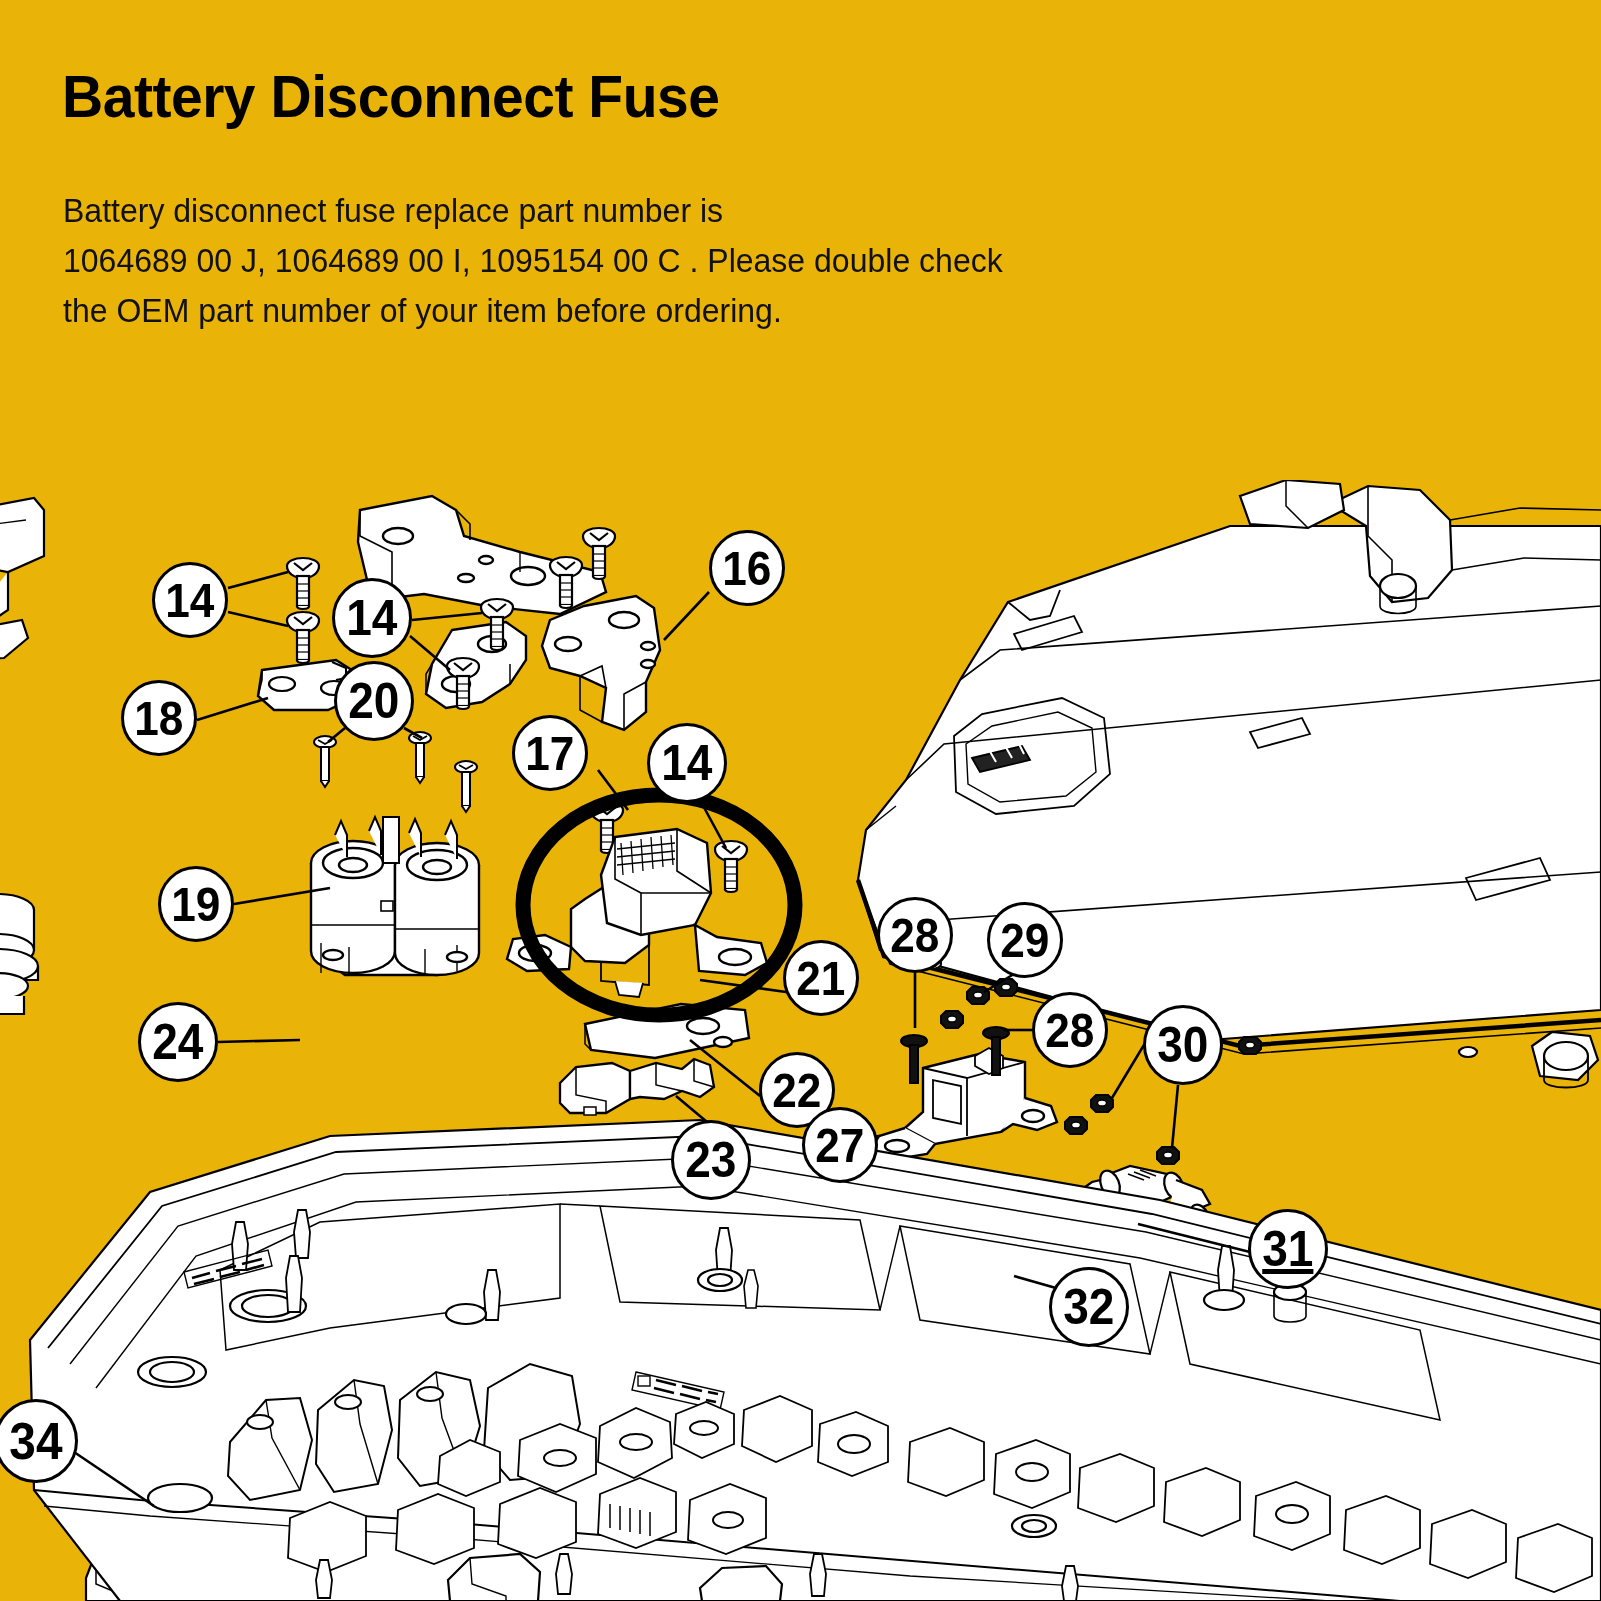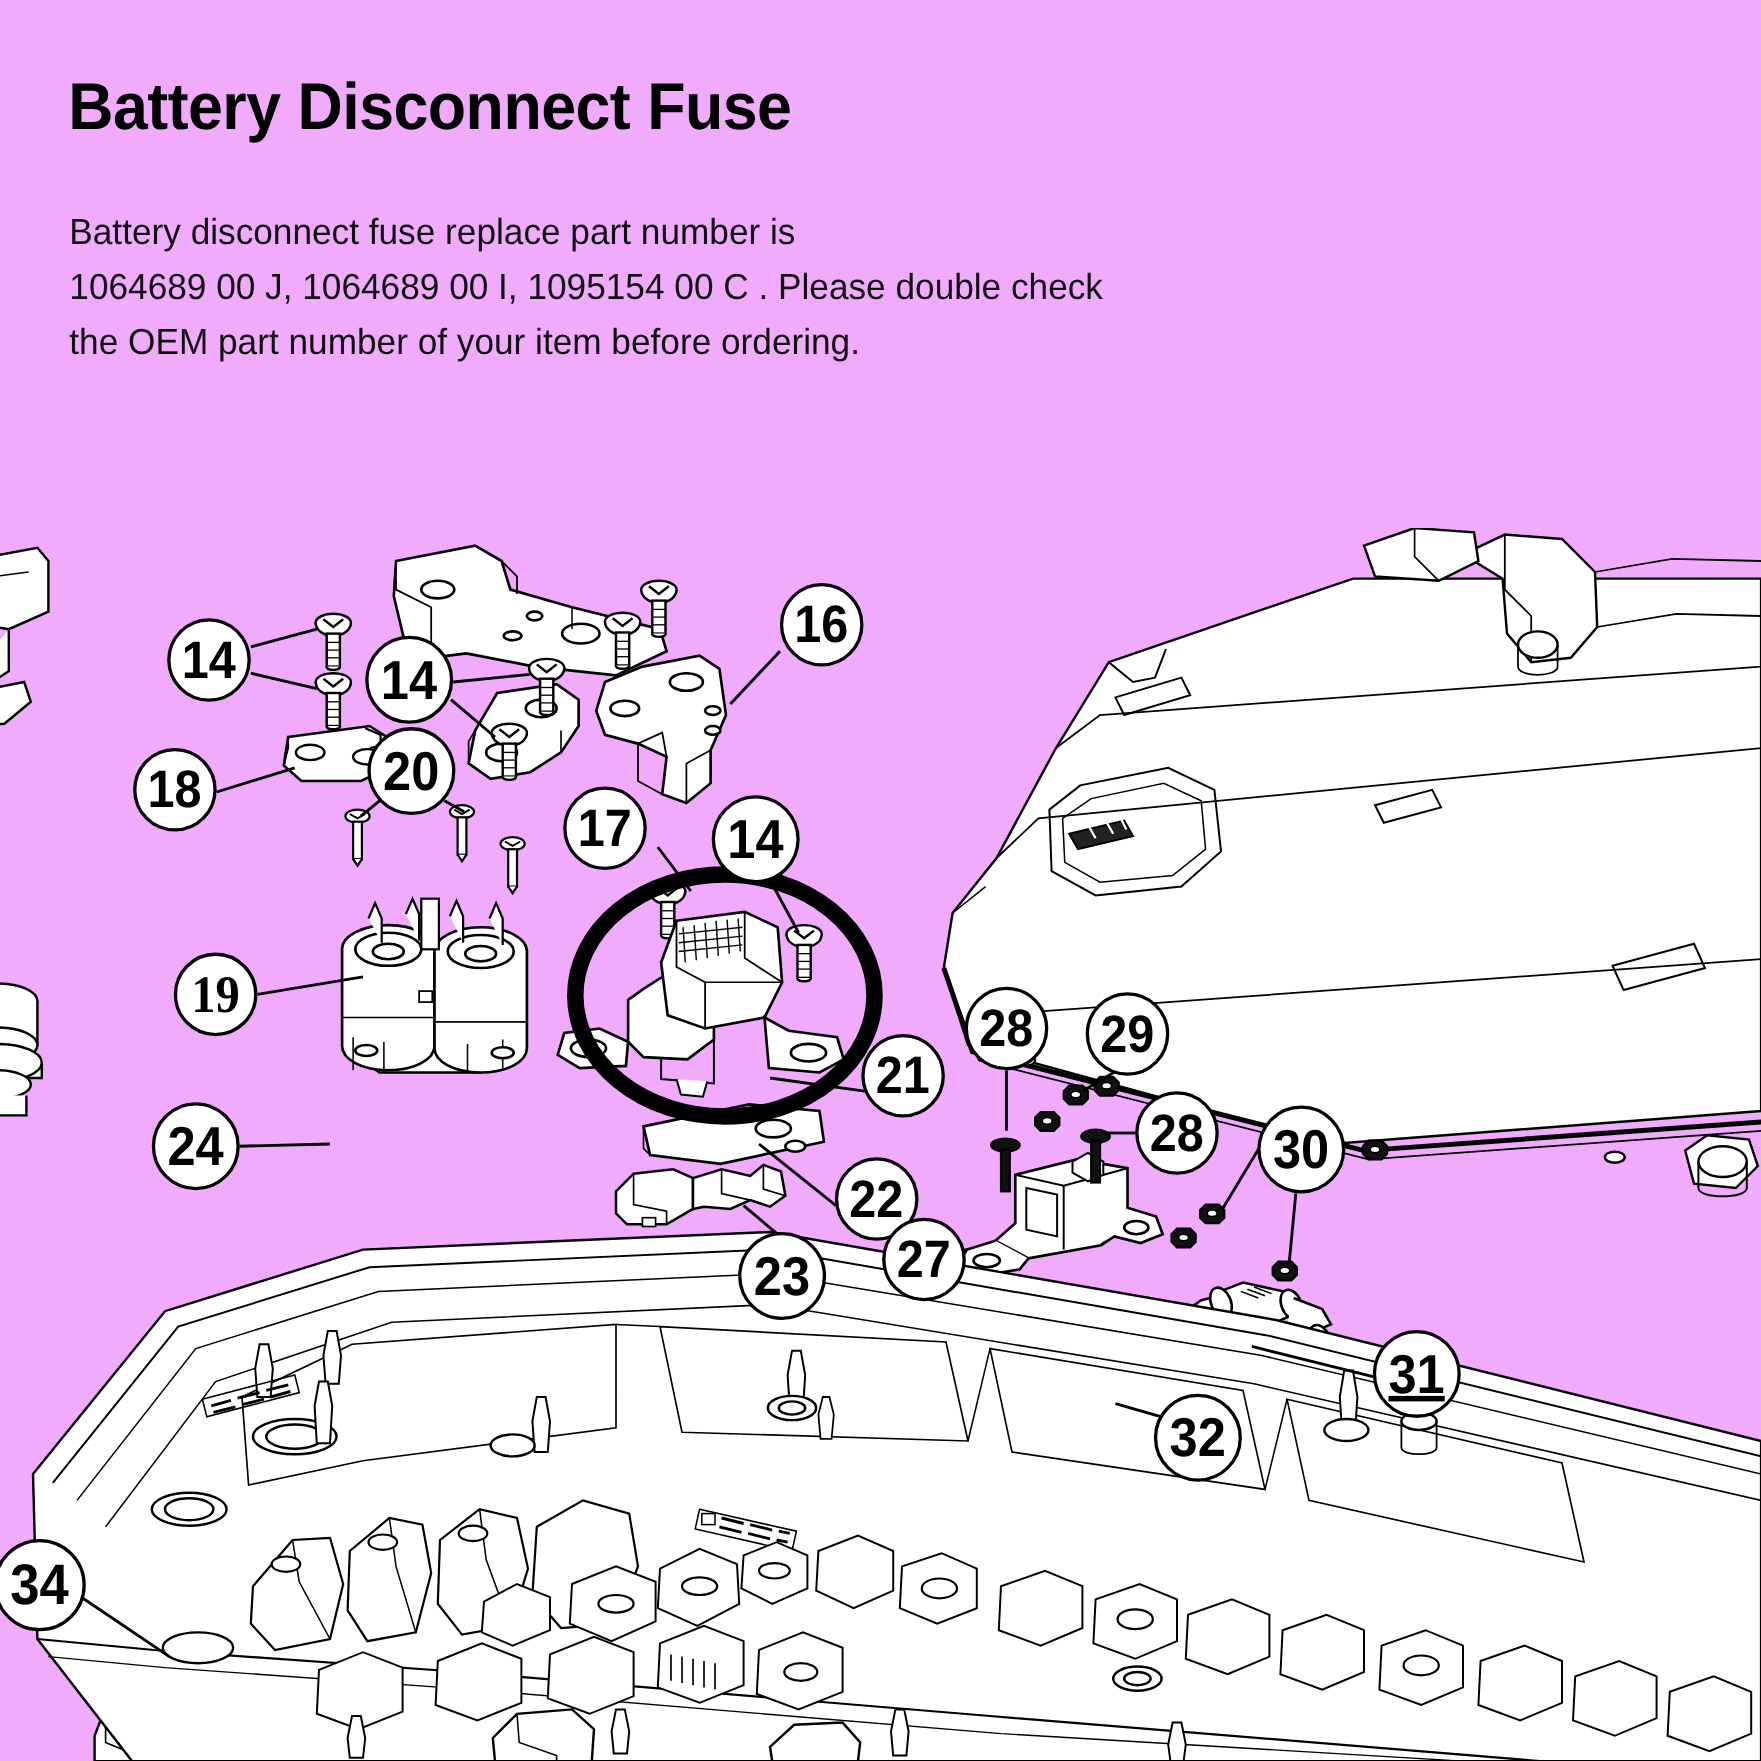--- a/index.html
+++ b/index.html
@@ -1,17 +1,17 @@
 <!DOCTYPE html>
 <html><head>
 <meta charset="utf-8">
 <style>
   html,body{margin:0;padding:0;background:#ffffff;}
   body{width:1601px;height:1601px;overflow:hidden;font-family:"Liberation Sans",sans-serif;color:#000;}
-  #page{position:relative;width:1601px;height:1601px;background:#f0abfc;}
+  #page{position:relative;width:1601px;height:1601px;background:#eab308;}
 
   
   #header{position:absolute;left:0;top:0;width:1601px;}
   #page-title{
     position:absolute;left:62px;top:66px;
     font-family:"Liberation Sans",sans-serif;
     font-weight:700;font-size:60px;line-height:62px;
     letter-spacing:-0.5px;color:#000;white-space:nowrap;
     transform:scaleX(0.95);transform-origin:left top;
   }
@@ -504,21 +504,21 @@
       </div>
     <div class="callout c-r40" style="left:334px;top:181px;">
         <span>20</span>
       </div>
     <div class="callout c-r38" style="left:512px;top:235px;">
         <span>17</span>
       </div>
     <div class="callout c-r40" style="left:647px;top:243px;">
         <span>14</span>
       </div>
-    <div class="callout c-r38" style="left:158px;top:386px;font-family:Liberation Serif, serif;">
+    <div class="callout c-r38" style="left:158px;top:386px;">
         <span>19</span>
       </div>
     <div class="callout c-r40" style="left:138px;top:522px;">
         <span>24</span>
       </div>
     <div class="callout c-r38" style="left:783px;top:460px;text-align:right;">
         <span>21</span>
       </div>
     <div class="callout c-r38" style="left:877px;top:417px;">
         <span>28</span>

